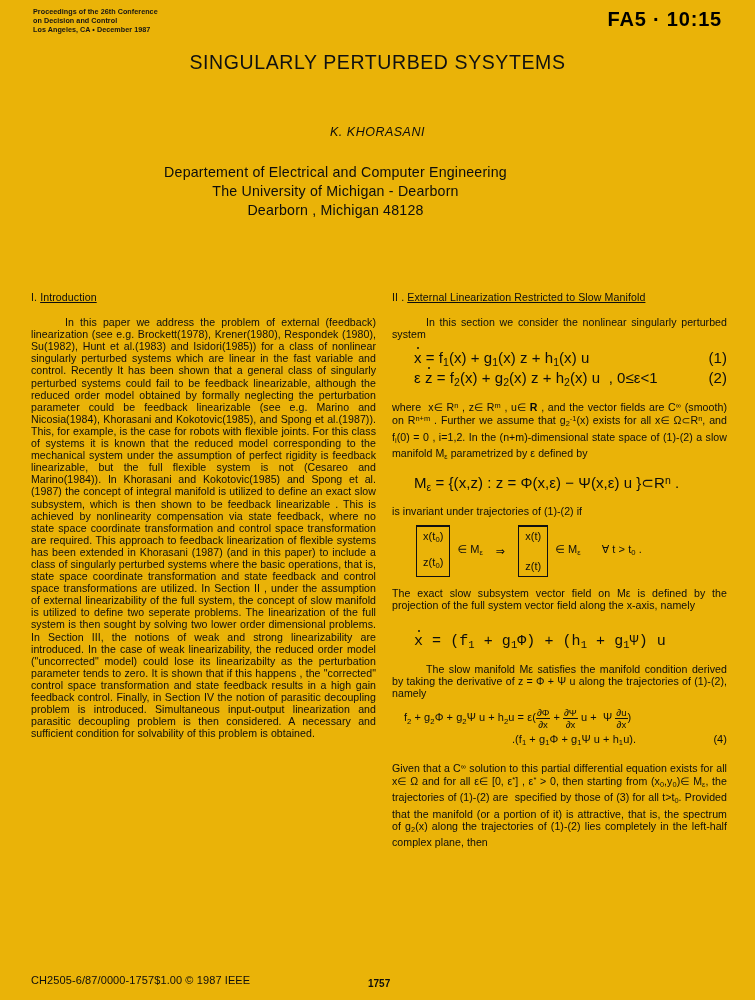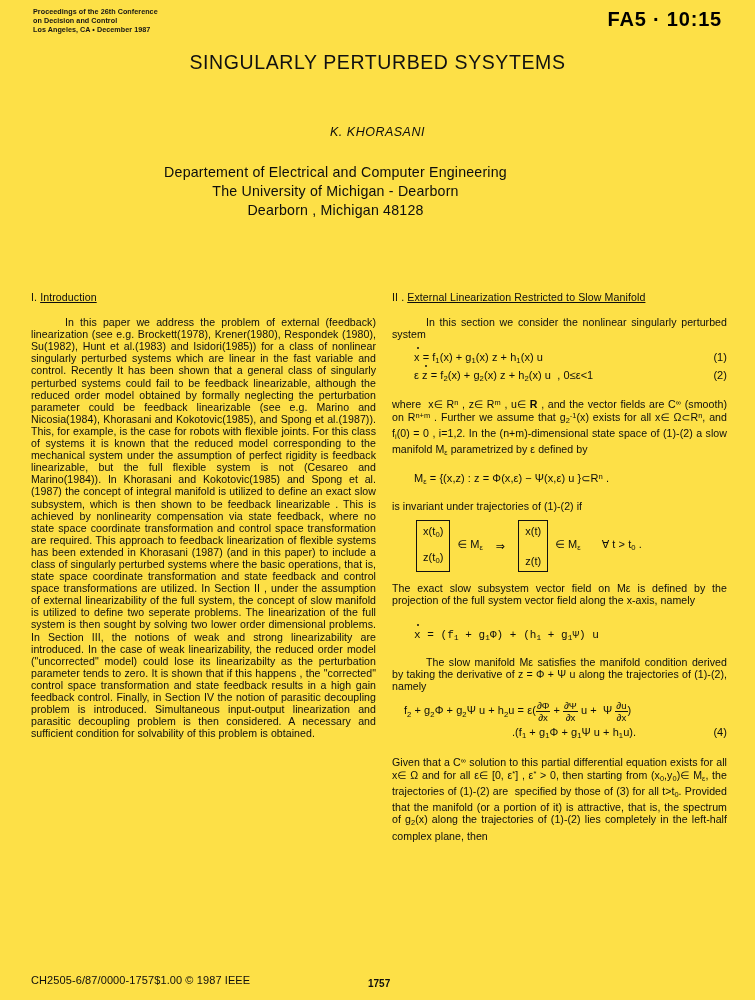--- a/index.html
+++ b/index.html
@@ -4,21 +4,21 @@
 <style>
   html, body {
     margin: 0;
     padding: 0;
     background: #8a8a8a;
   }
   .page {
     position: relative;
     width: 755px;
     height: 1000px;
-    background: #fde047;
+    background: #eab308;
     margin: 0 auto;
     overflow: hidden;
     font-family: "Liberation Sans", sans-serif;
     color: #0d0d0d;
     box-sizing: border-box;
   }
 
   
   .conf-header {
     position: absolute;
@@ -101,21 +101,21 @@
     text-indent: 34px;
     text-align: justify;
     hyphens: none;
   }
   p.body.cont { text-indent: 0; }
 
   
   .eqwrap {
     position: relative;
     margin: 10px 0 10px 0;
-    font-size: 11px;
+    font-size: 15px;
     line-height: 15px;
   }
   .eqline { position: relative; padding-left: 22px; white-space: nowrap; }
   .eqnum  { position: absolute; right: 0; top: 0; }
   sub  { font-size: 0.70em; vertical-align: -0.28em; }
   sup  { font-size: 0.70em; vertical-align: 0.42em; }
   .dot-over {
     position: relative;
     display: inline-block;
   }

